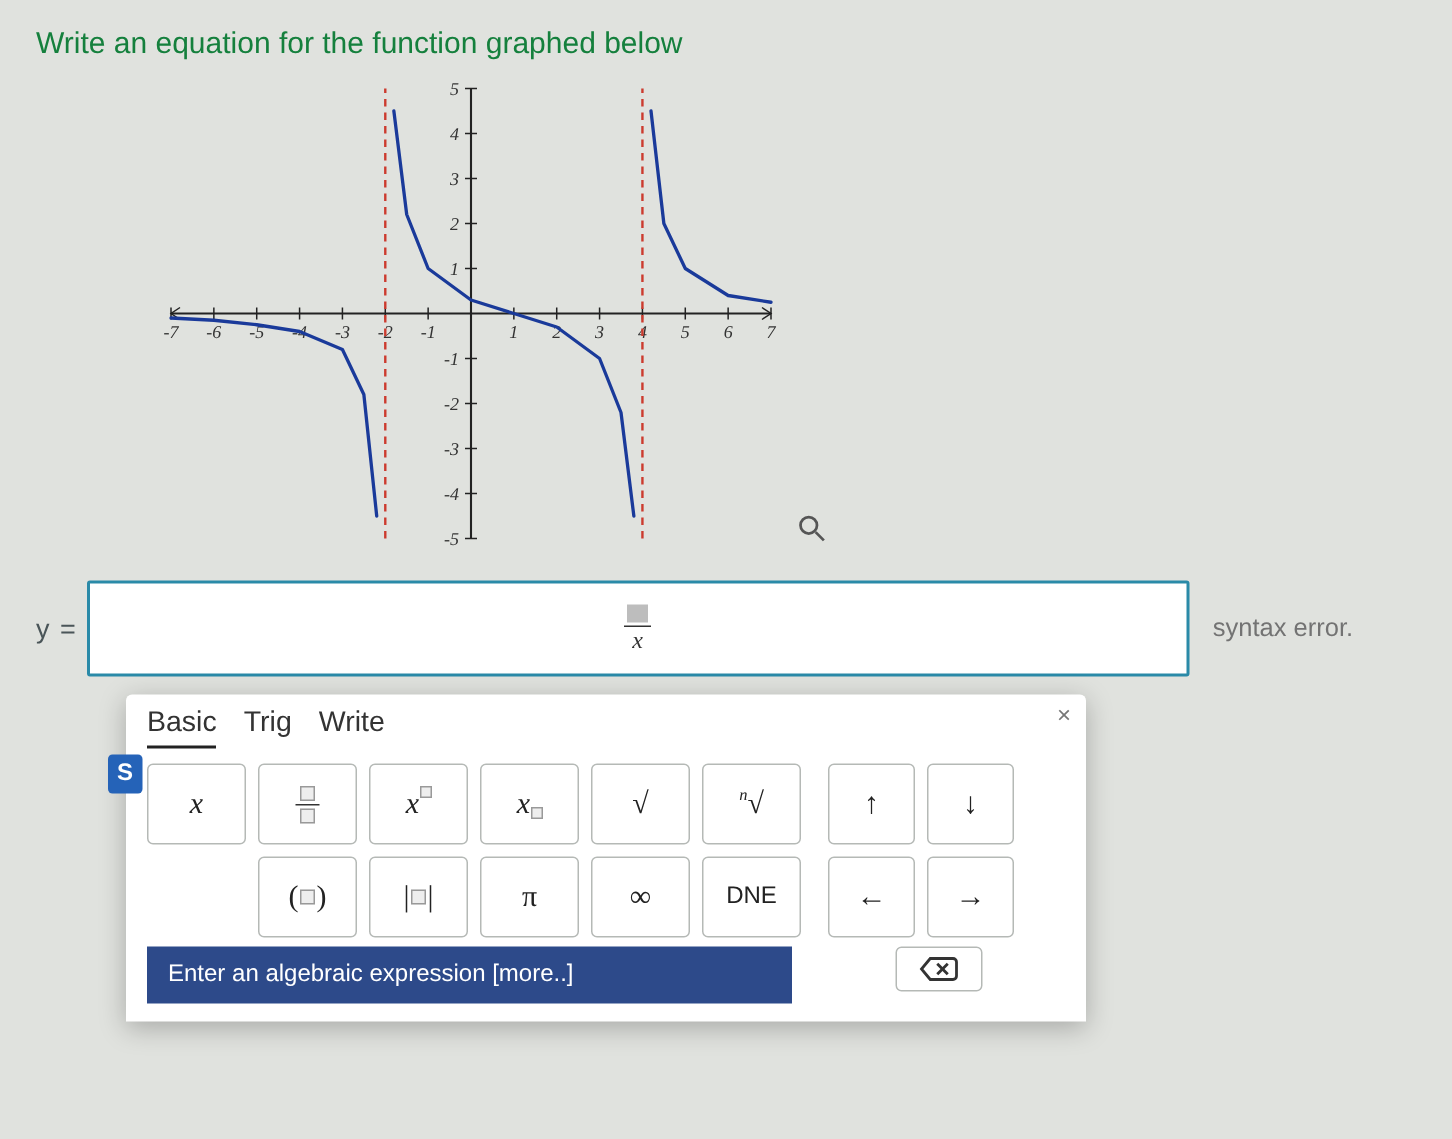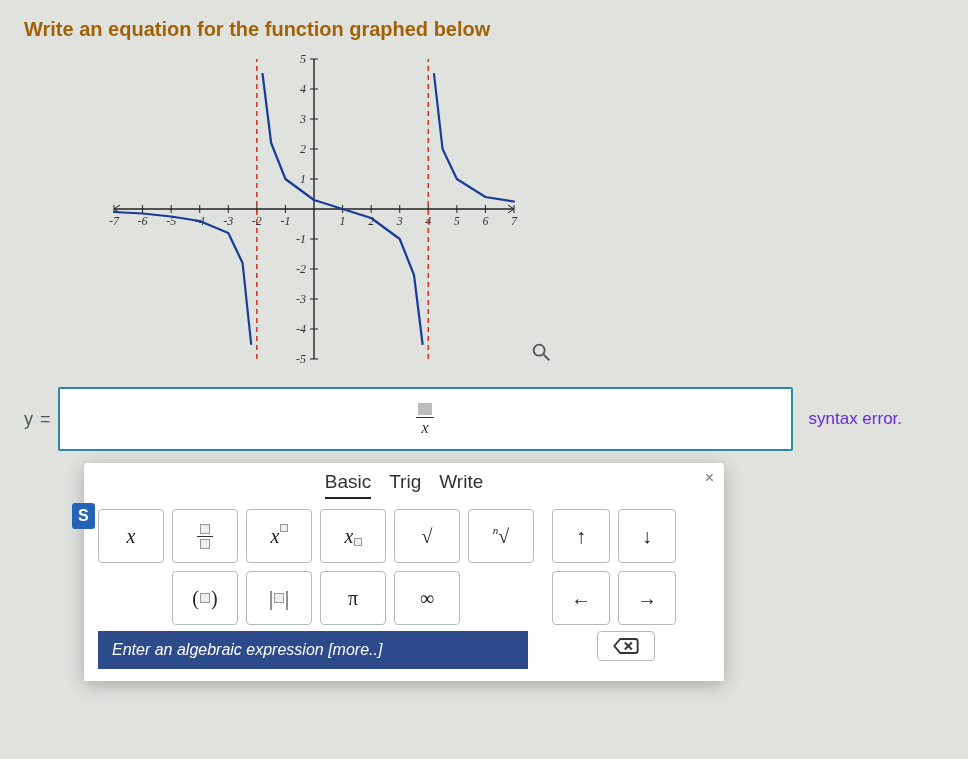--- a/index.html
+++ b/index.html
@@ -6,23 +6,23 @@
   body {
     font-family: -apple-system, BlinkMacSystemFont, "Segoe UI", Arial, sans-serif;
     background: #e0e2de;
     padding: 18px 24px;
     width: 968px;
     height: 759px;
     overflow: hidden;
     position: relative;
   }
   .prompt {
-    color: #a16207;
+    color: #15803d;
     font-size: 20px;
-    font-weight: 700;
+    font-weight: 400;
     margin-bottom: 8px;
   }
   .graph-wrap {
     margin-left: 80px;
     position: relative;
     width: 420px;
     height: 320px;
   }
   .graph-wrap svg { display: block; }
   .zoom-icon {
@@ -63,21 +63,21 @@
     font-family: Georgia, serif;
     font-style: italic;
     font-size: 16px;
     color: #333;
     line-height: 1;
   }
   .frac .num { width: 14px; height: 12px; background: #bdbdbd; margin-bottom: 2px; }
   .frac .bar { width: 18px; border-top: 1.5px solid #333; }
   .frac .den { margin-top: 2px; }
   .syntax-err {
-    color: #6d28d9;
+    color: #737373;
     font-size: 17px;
     margin-left: 10px;
   }
   .keypad-wrap {
     margin-left: 60px;
     margin-top: 12px;
     width: 640px;
     background: #fff;
     border-radius: 4px 4px 0 0;
     box-shadow: 0 4px 18px rgba(0,0,0,.25);
@@ -90,21 +90,20 @@
     color: #777;
     font-size: 16px;
     cursor: pointer;
   }
   .tabs {
     display: flex;
     gap: 18px;
     padding: 8px 14px 0 14px;
     font-size: 19px;
     color: #333;
-    justify-content: center;
   }
   .tab {
     padding-bottom: 4px;
     cursor: pointer;
   }
   .tab.active { border-bottom: 2px solid #222; }
   .s-badge {
     position: absolute;
     left: -12px;
     top: 40px;
@@ -149,21 +148,20 @@
   .key svg, .akey svg { width: 28px; height: 28px; }
   .more-bar {
     background: #2d4a8a;
     color: #fff;
     font-size: 16px;
     padding: 10px 14px;
     margin: 0;
     width: 430px;
     margin-left: 14px;
     border-radius: 0 0 0 0;
-    font-style: italic;
   }
   .akey.back { width: 58px; }
   .bottom-row {
     display: flex;
     align-items: flex-start;
     gap: 14px;
     padding: 0 14px 12px 14px;
   }
   .bottom-row .more-bar { margin-left: 0; flex: 0 0 430px; }
 </style>
@@ -300,20 +298,23 @@
           <span>|</span>
           <span style="width:10px;height:10px;border:1px solid #999;background:#eee;display:inline-block;margin:0 1px;"></span>
           <span>|</span>
         </div>
       <div class="key">
           <span>π</span>
         </div>
       <div class="key">
           <span>∞</span>
         </div>
+      <div class="key">
+          <span style="font-family:Arial;font-size:16px;">DNE</span>
+        </div>
     </div>
 
     <div class="arrow-grid">
       <div class="akey">
           <span>↑</span>
         </div>
       <div class="akey">
           <span>↓</span>
         </div>
       <div class="akey">

